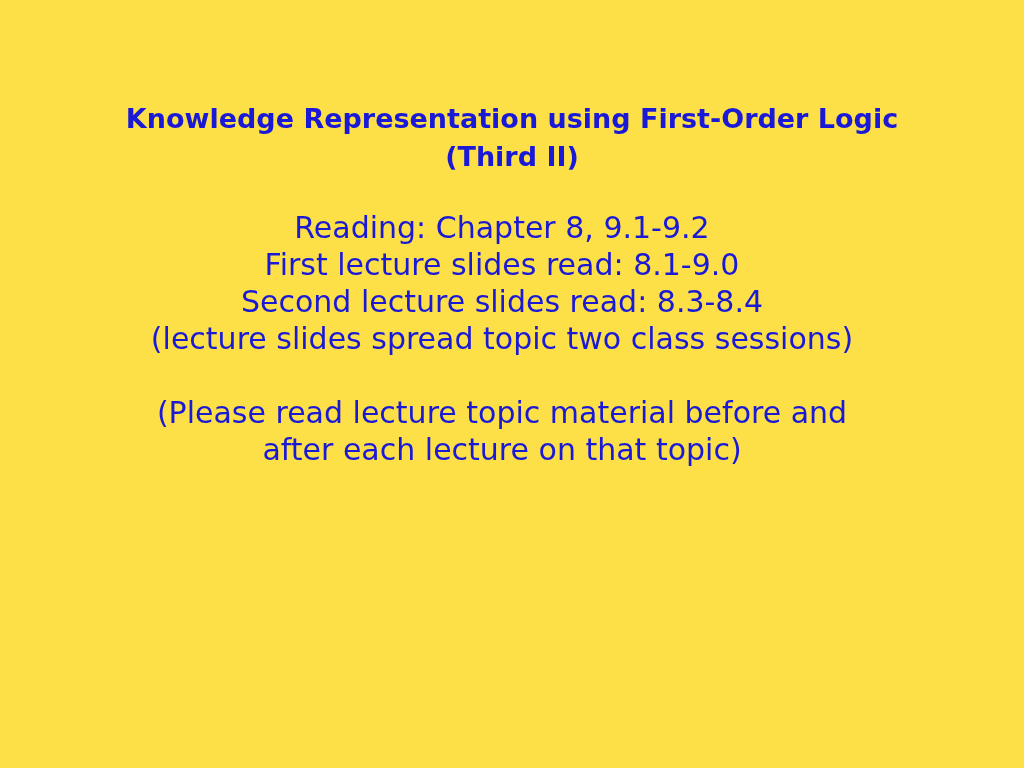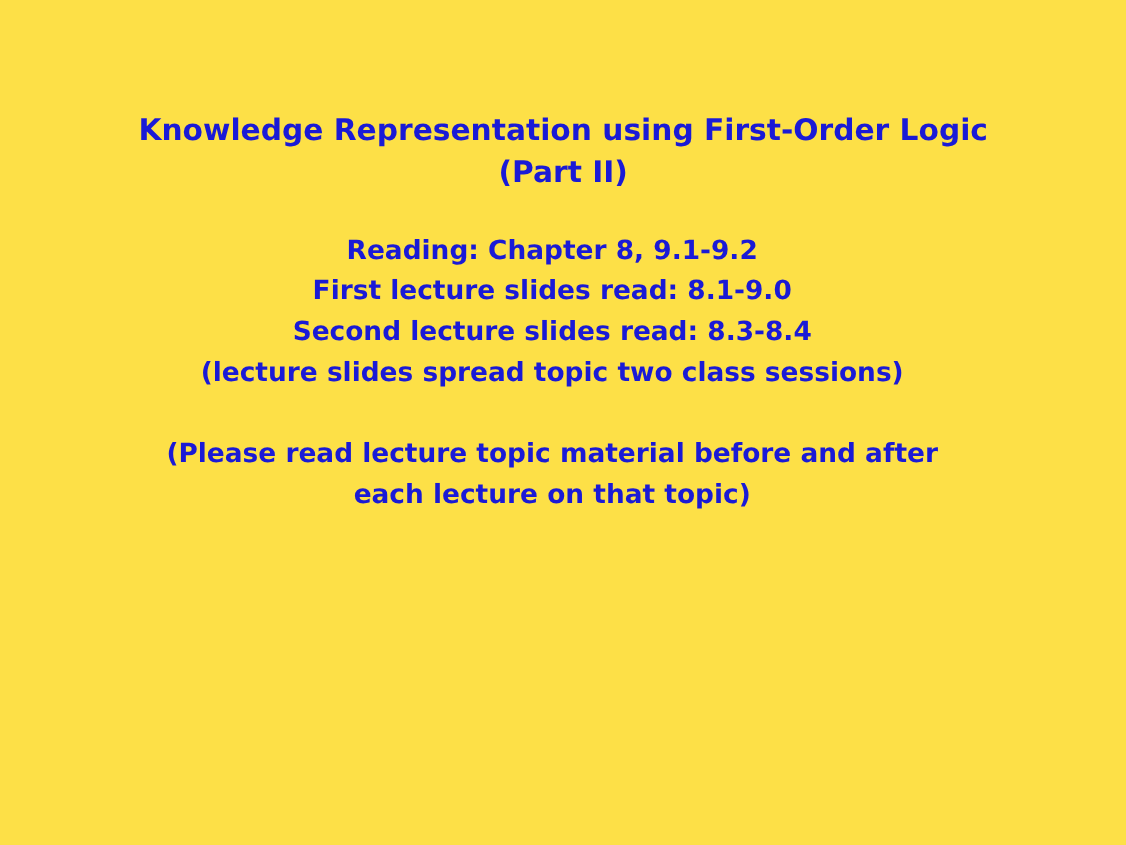--- a/index.html
+++ b/index.html
@@ -41,22 +41,22 @@
   }
 
   
   .slide-body {
     position: absolute;
     left: 52px;
     top: 209px;
     width: 900px;
     text-align: center;
     color: #1a1ad6;
-    font-weight: bold;
-    font-size: 24px;
+    font-weight: normal;
+    font-size: 30px;
     line-height: 37px;
   }
   .body-line {
     display: block;
     white-space: nowrap;
   }
   .body-line.spacer {
     display: block;
     height: 37px;
     white-space: pre;
@@ -67,21 +67,21 @@
     margin: 0 auto;
   }
 </style>
 </head>
 <body>
 
 <div class="slide">
 
   <div class="slide-title">
     <span class="title-line">Knowledge Representation using First-Order Logic</span>
-    <span class="title-line">(Part II)</span>
+    <span class="title-line">(Third II)</span>
   </div>
 
   <div class="slide-body">
     <span class="body-line">Reading: Chapter 8, 9.1-9.2</span>
     <span class="body-line">First lecture slides read: 8.1-9.0</span>
     <span class="body-line">Second lecture slides read: 8.3-8.4</span>
     <span class="body-line">(lecture slides spread topic two class sessions)</span>
     <span class="body-line spacer"> </span>
     <span class="body-line wrapped">(Please read lecture topic material before and after each lecture on that topic)</span>
   </div>

